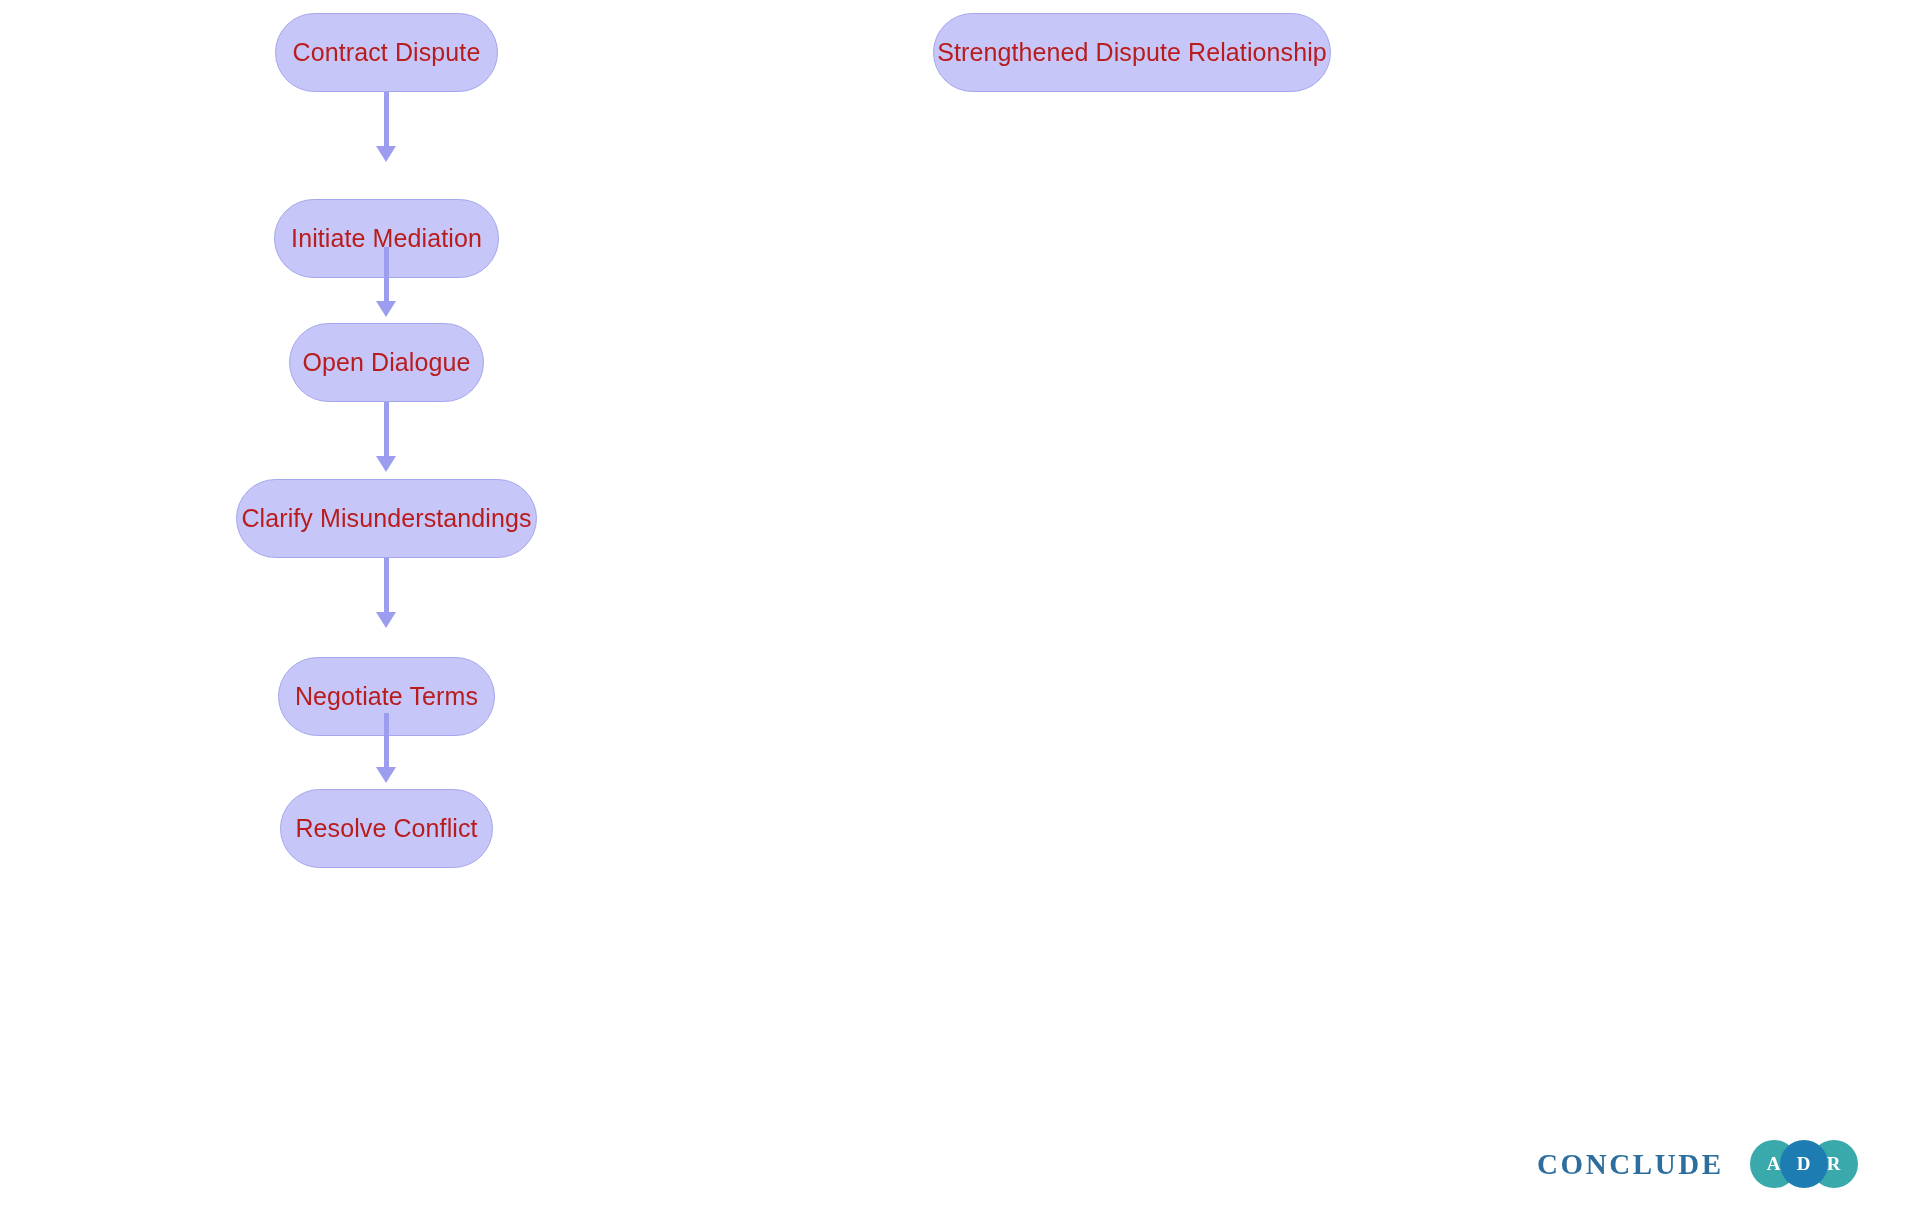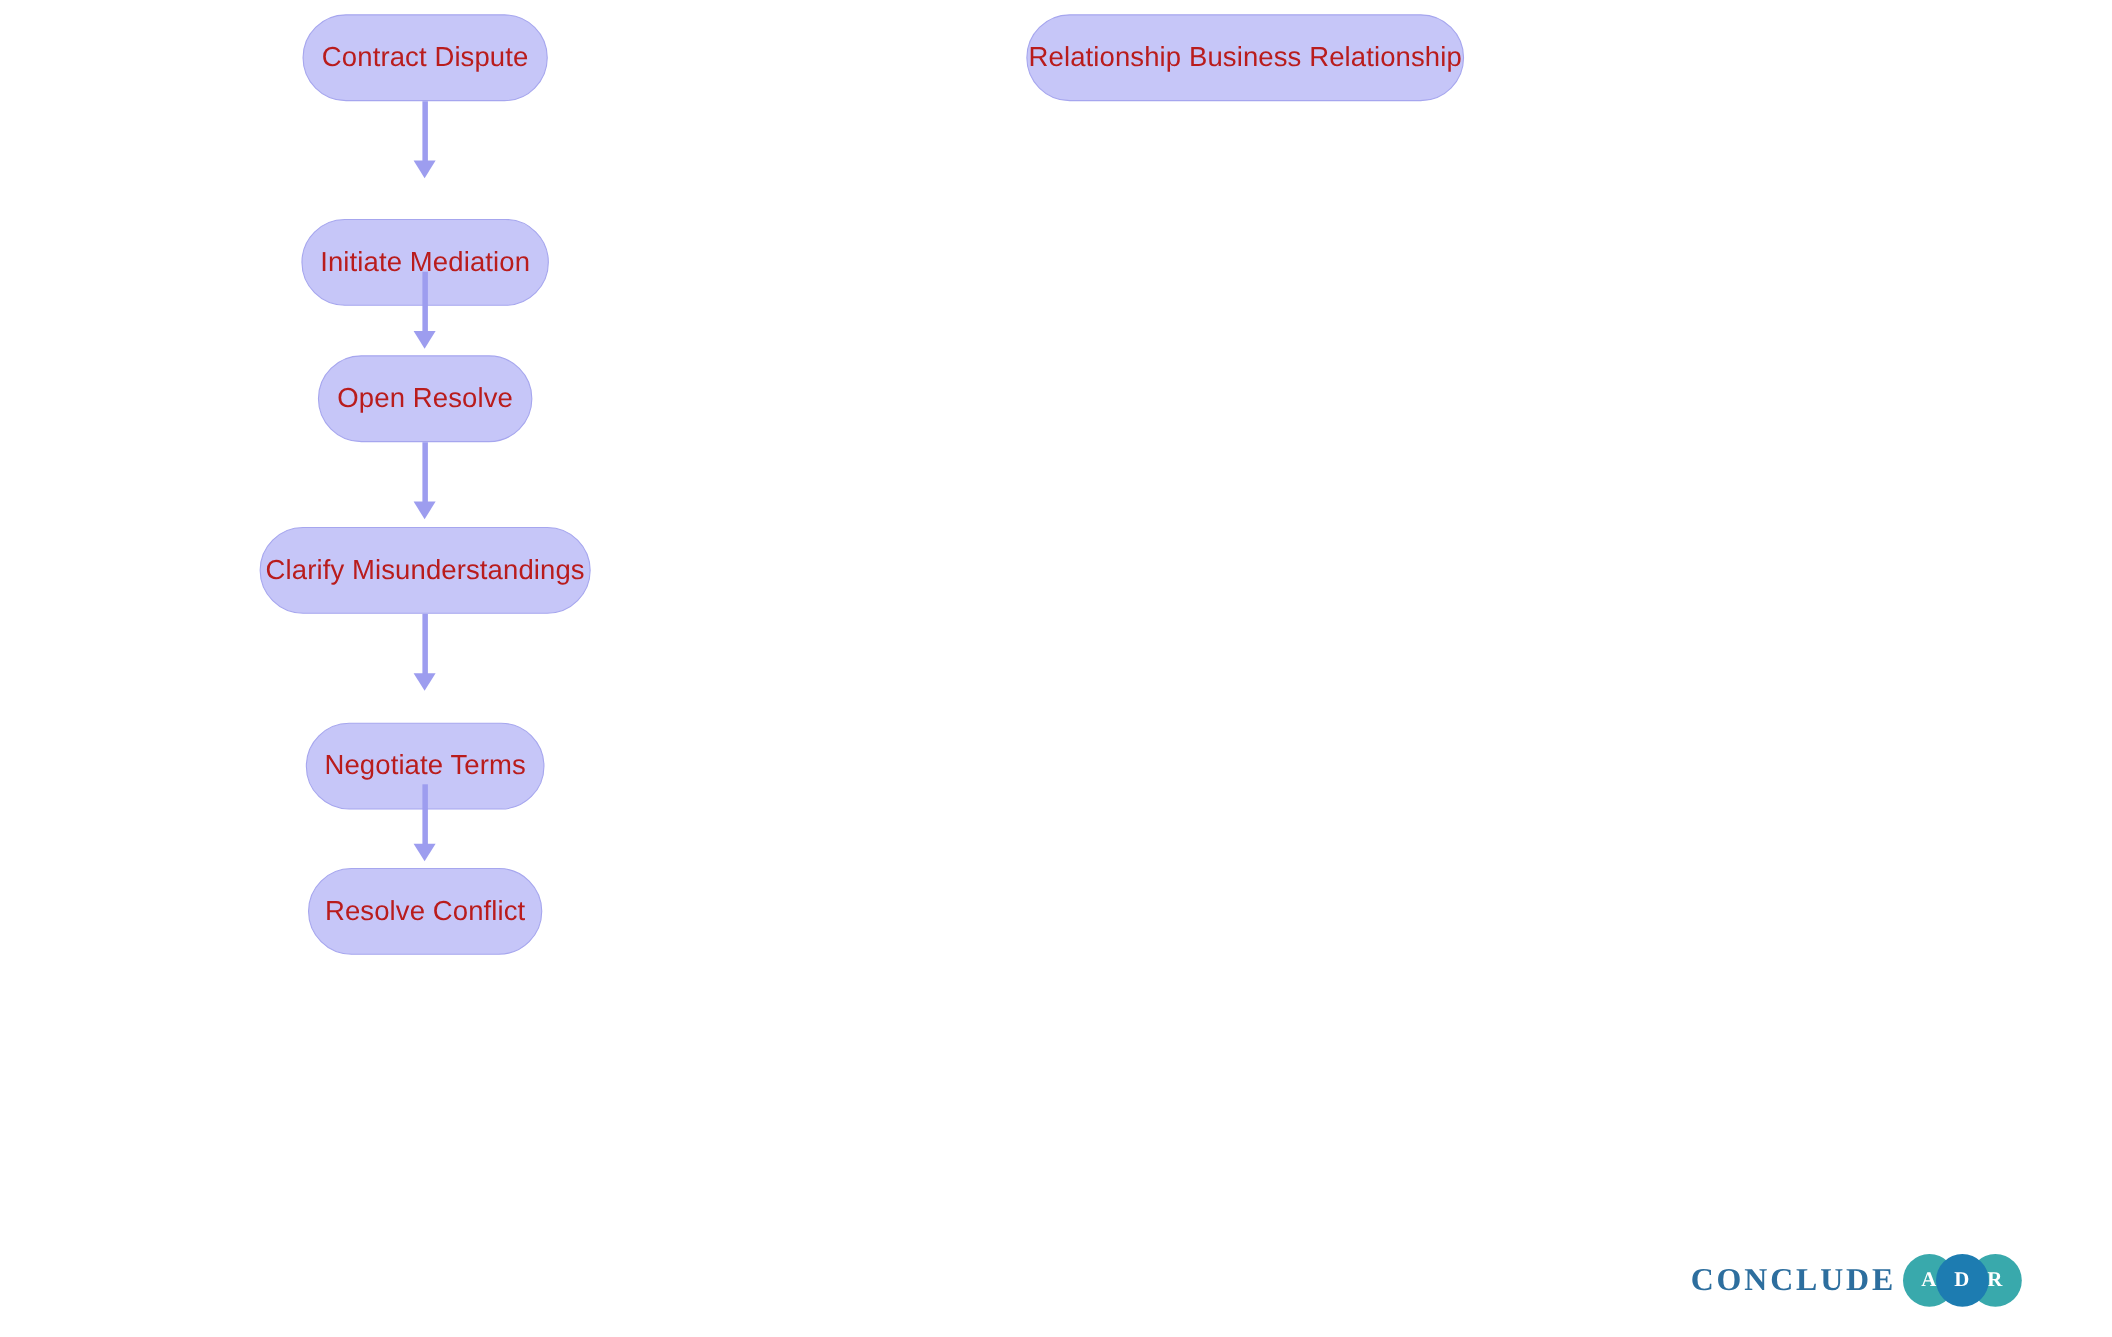--- a/index.html
+++ b/index.html
@@ -92,21 +92,21 @@
     align-items: center;
     height: 52px;
   }
   .logo-word {
     font-family: "Liberation Serif", serif;
     font-size: 29px;
     font-weight: 700;
     letter-spacing: 2.6px;
     color: #2d6e9e;
     line-height: 1;
-    padding-right: 6px;
+    padding-right: 26px;
   }
   .logo-marks {
     position: relative;
     width: 108px;
     height: 48px;
   }
   .logo-circle {
     position: absolute;
     top: 0;
     width: 48px;
@@ -126,31 +126,31 @@
   .logo-circle-d { left: 30px; background: #1d7cb1; z-index: 2; }
 </style>
 </head>
 <body>
 
 <div id="canvas">
 
   <div class="node n-contract-dispute">Contract Dispute</div>
 
 
-  <div class="node n-relationship">Relationship Business Relationship</div>
+  <div class="node n-relationship">Strengthened Dispute Relationship</div>
 
   <div class="connector c1"></div>
   <div class="arrowhead arrow-x a1"></div>
 
   <div class="node n-initiate-mediation">Initiate Mediation</div>
 
   <div class="connector c2"></div>
   <div class="arrowhead arrow-x a2"></div>
 
-  <div class="node n-open-dialogue">Open Resolve</div>
+  <div class="node n-open-dialogue">Open Dialogue</div>
 
   <div class="connector c3"></div>
   <div class="arrowhead arrow-x a3"></div>
 
   <div class="node n-clarify">Clarify Misunderstandings</div>
 
   <div class="connector c4"></div>
   <div class="arrowhead arrow-x a4"></div>
 
   <div class="node n-negotiate-terms">Negotiate Terms</div>

